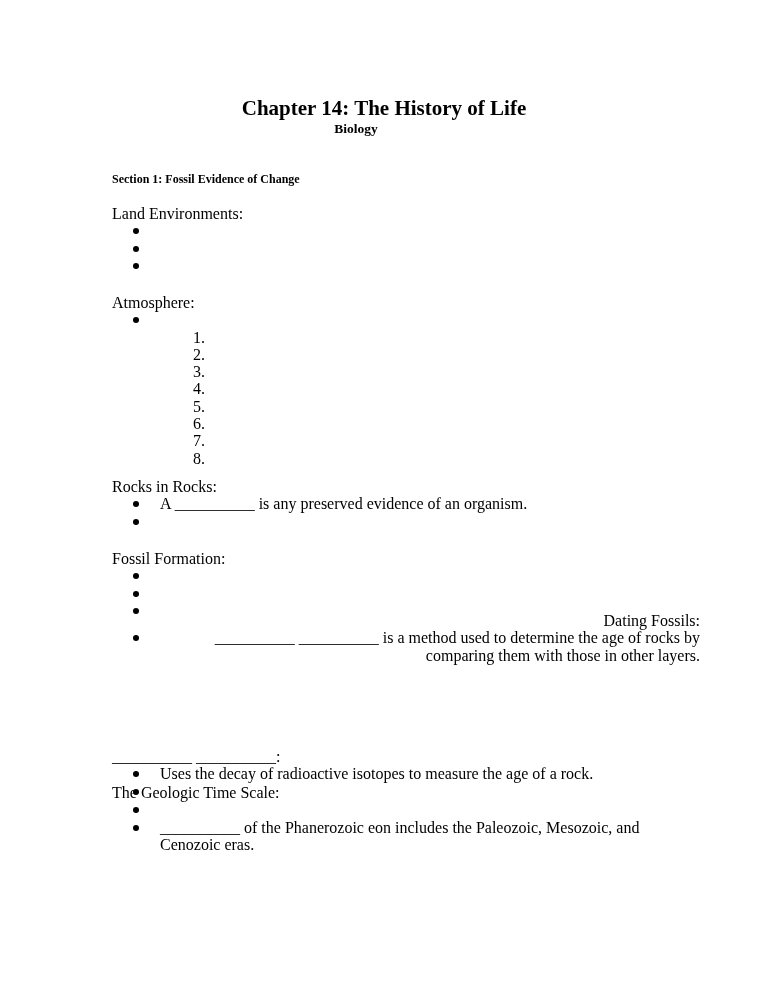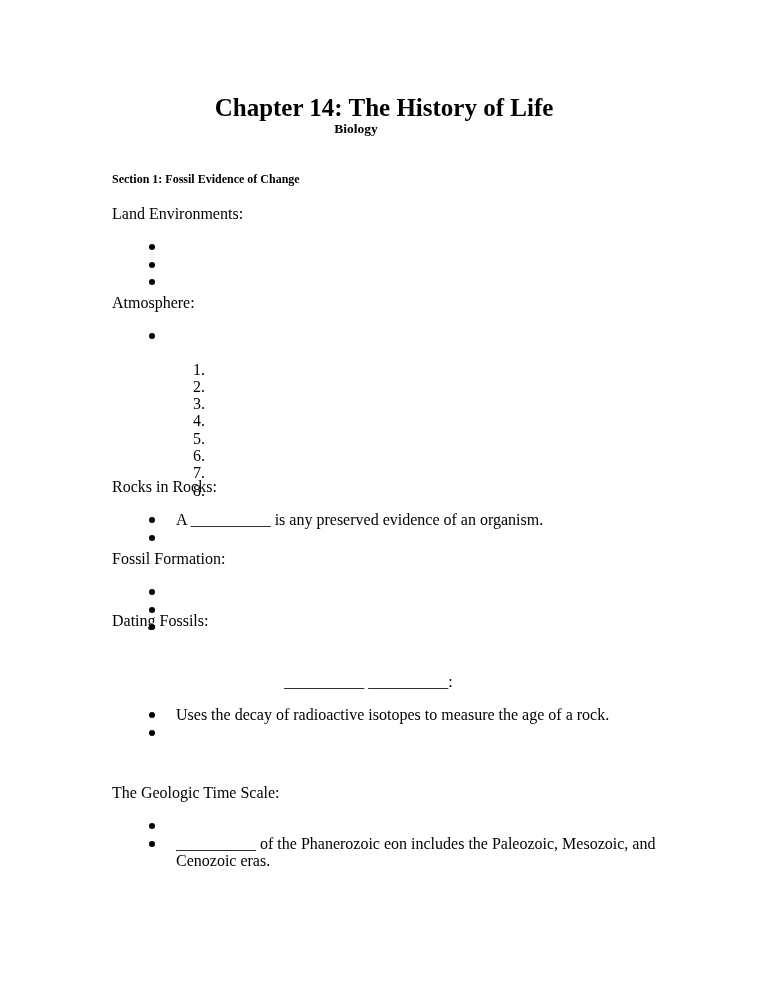--- a/index.html
+++ b/index.html
@@ -3,33 +3,33 @@
 <meta charset="utf-8">
 <style>
   html, body { margin: 0; padding: 0; background: #ffffff; }
   body {
     width: 768px; height: 994px; position: relative; overflow: hidden;
     font-family: "Liberation Serif", "DejaVu Serif", serif;
     color: #000; font-size: 16px;
   }
   .title {
     position: absolute; top: 96px; left: 0; width: 768px; text-align: center;
-    font-weight: bold; font-size: 25px; line-height: 24px;
+    font-weight: bold; font-size: 21px; line-height: 24px;
   }
   .subtitle {
     position: absolute; top: 121px; left: 0; width: 712px; text-align: center;
     font-weight: bold; font-size: 13.5px; line-height: 16px;
   }
   .section-heading {
     position: absolute; top: 170px; left: 112px;
     font-weight: bold; font-size: 12px; line-height: 18px;
   }
   .block { position: absolute; left: 112px; font-size: 16px; line-height: 17.3px; }
   .heading { display: block; }
-  ul.bullets { list-style: none; margin: 16px; padding: 0; font-family: Liberation Serif, serif; }
+  ul.bullets { list-style: none; margin: 0; padding: 0; font-family: Liberation Serif, serif; }
   ul.bullets li { position: relative; padding-left: 48px; min-height: 17.3px; }
   ul.bullets li .dot {
     position: absolute; left: 21px; top: 6px; width: 6px; height: 6px;
     border-radius: 50%; background: #000;
   }
   ol.nums { list-style: none; margin: 0; padding: 0 0 0 81px; }
   ol.nums li { line-height: 17.3px; }
   .wrap { width: 540px; }
 </style>
 </head>
@@ -77,23 +77,26 @@
   <span class="heading">Fossil Formation:</span>
   <ul class="bullets">
     <li><span class="dot"></span><span></span></li>
     <li><span class="dot"></span><span></span></li>
     <li><span class="dot"></span><span></span></li>
   </ul>
 </div>
 
 <div class="block" style="top:612px;text-align:right;">
   <span class="heading">Dating Fossils:</span>
+  <ul class="bullets">
+    <li class="wrap"><span class="dot"></span><span>__________ __________ is a method used to determine the age of rocks by comparing them with those in other layers.</span></li>
+  </ul>
 </div>
 
-<div class="block" style="top:673px;text-align:center;">
+<div class="block" style="top:748px;">
   <span class="heading">__________ __________:</span>
   <ul class="bullets">
     <li><span class="dot"></span><span>Uses the decay of radioactive isotopes to measure the age of a rock.</span></li>
     <li><span class="dot"></span><span></span></li>
   </ul>
 </div>
 
 <div class="block" style="top:784px;">
   <span class="heading">The Geologic Time Scale:</span>
   <ul class="bullets">

